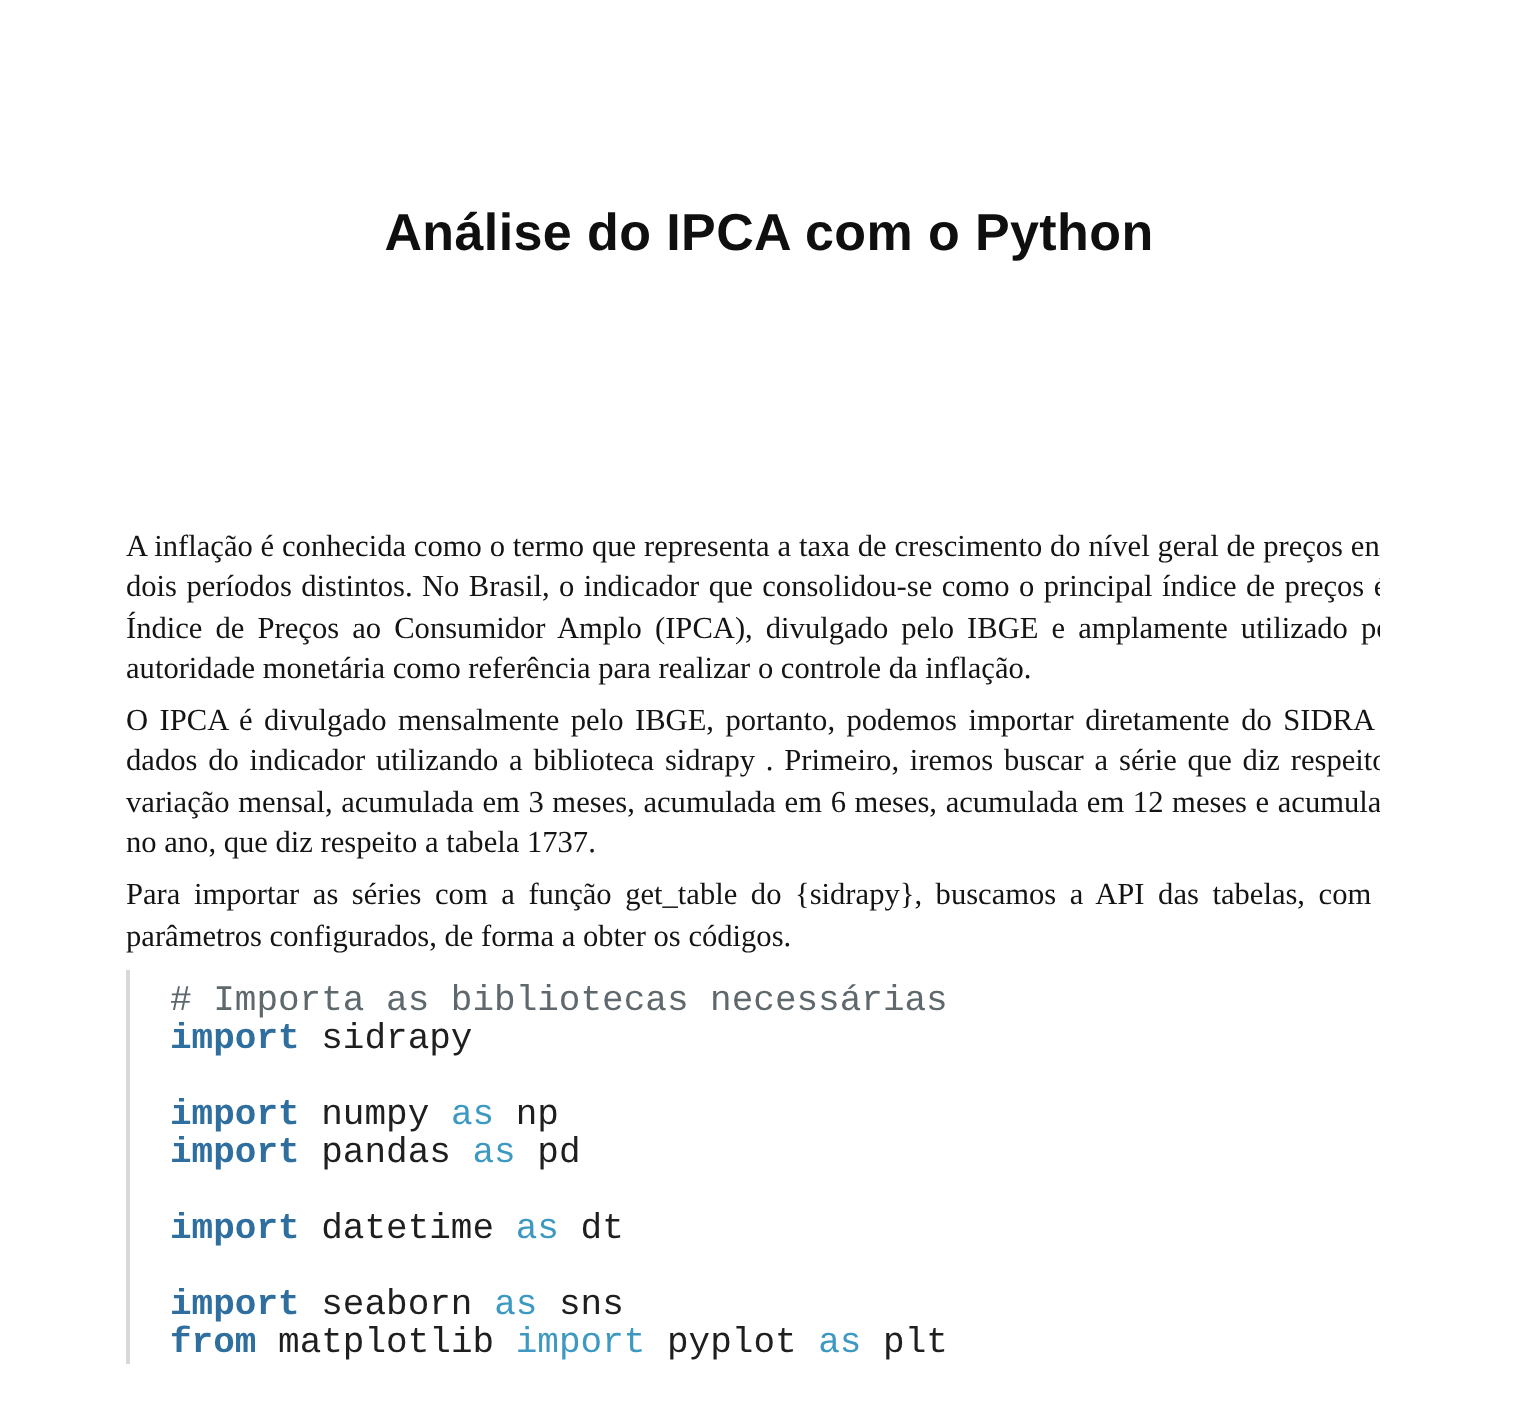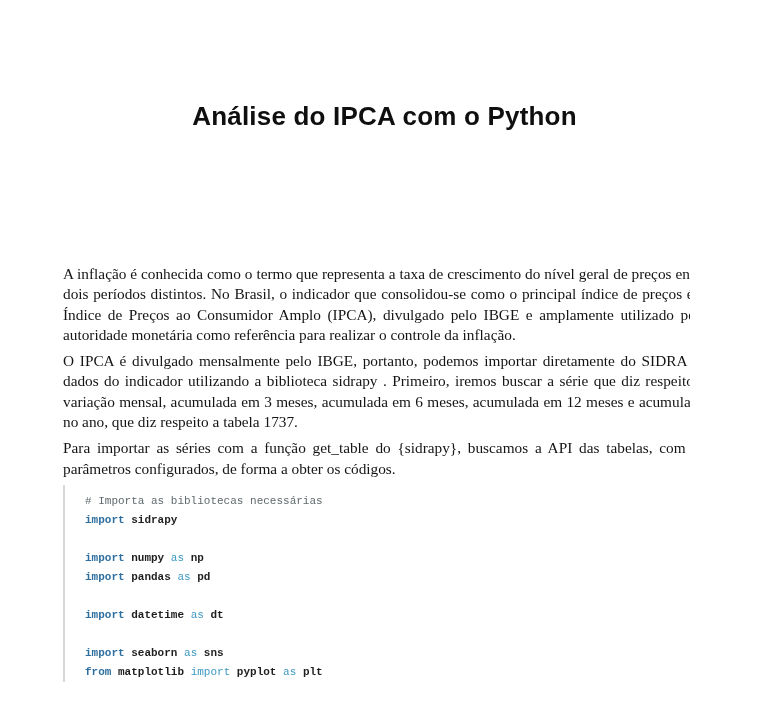--- a/index.html
+++ b/index.html
@@ -41,29 +41,29 @@
     font-size: 15.3px;
     line-height: 20.3px;
     text-align: justify;
     color: #141414;
   }
   .code-block {
     margin-top: 1px;
     border-left: 2px solid var(--code-border, #d8d8d8);
     padding: 7px 0 0 20px;
     font-family: "Liberation Mono", monospace;
-    font-size: 11px;
+    font-size: 18px;
     line-height: 19px;
     white-space: pre;
   }
   .code-line { height: 19px; }
   .tok-co { color: var(--tok-comment, #5f696d); }
   .tok-im { color: var(--tok-import, #2f6f9f); font-weight: bold; }
   .tok-kw { color: var(--tok-keyword, #3d99c2); font-weight: normal; }
-  .tok-md { color: var(--tok-module, #1f1f1f); font-weight: bold; }
+  .tok-md { color: var(--tok-module, #1f1f1f); font-weight: normal; }
   .tok-pl { color: var(--tok-plain, #1f1f1f); }
 </style>
 </head>
 <body>
 
 <div class="page" style="--code-border: #d8d8d8; --tok-comment: #5f696d; --tok-import: #2f6f9f; --tok-keyword: #3d99c2; --tok-module: #1f1f1f; --tok-plain: #1f1f1f;">
   <h1 class="doc-title">Análise do IPCA com o Python</h1>
 
   <div class="content">
     <p>A inflação é conhecida como o termo que representa a taxa de crescimento do nível geral de preços entre dois períodos distintos. No Brasil, o indicador que consolidou-se como o principal índice de preços é o Índice de Preços ao Consumidor Amplo (IPCA), divulgado pelo IBGE e amplamente utilizado pela autoridade monetária como referência para realizar o controle da inflação.</p>

